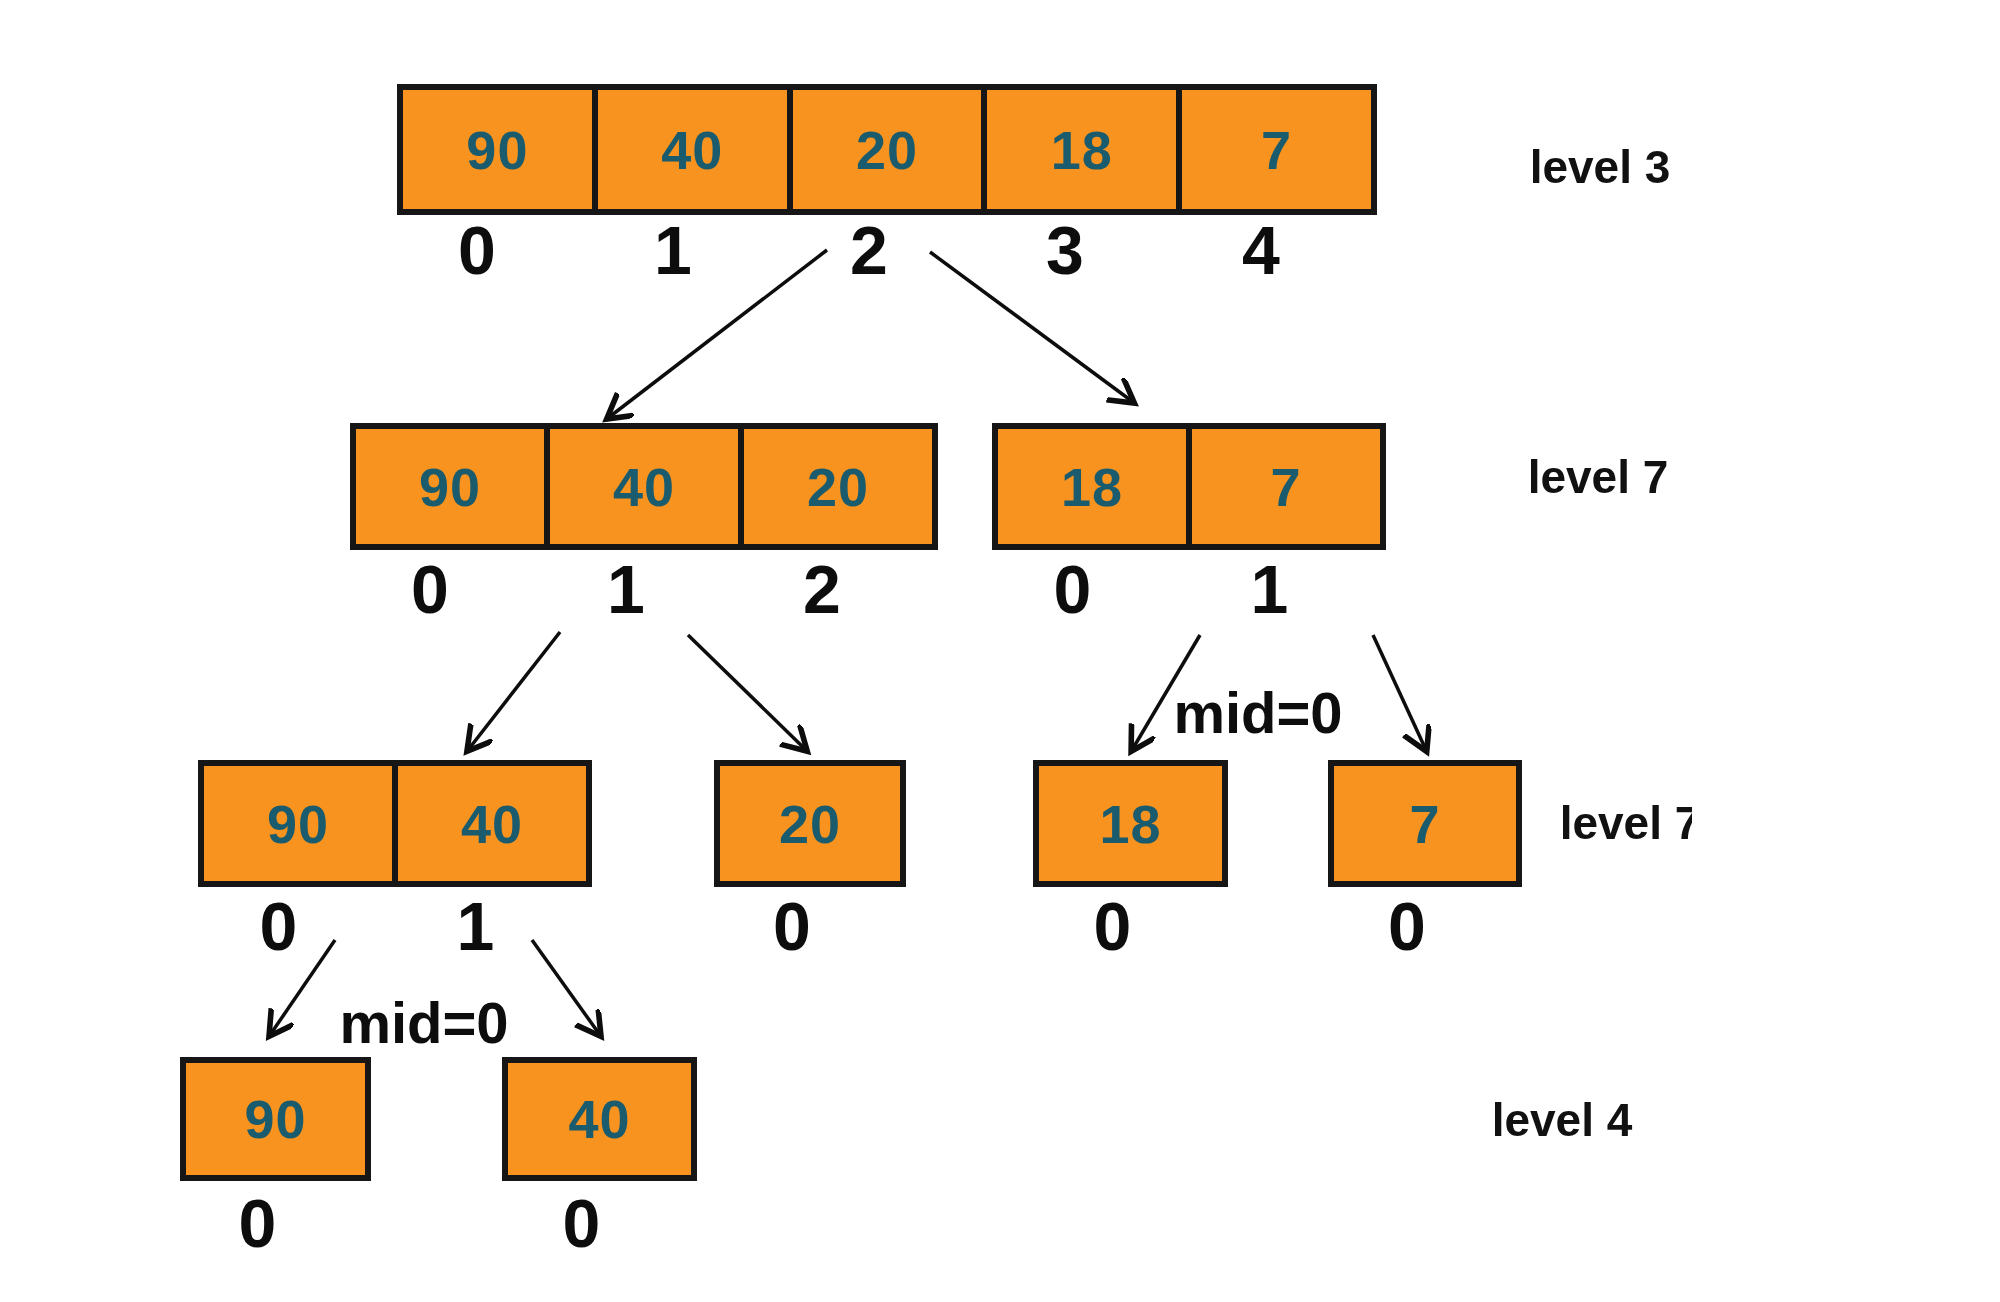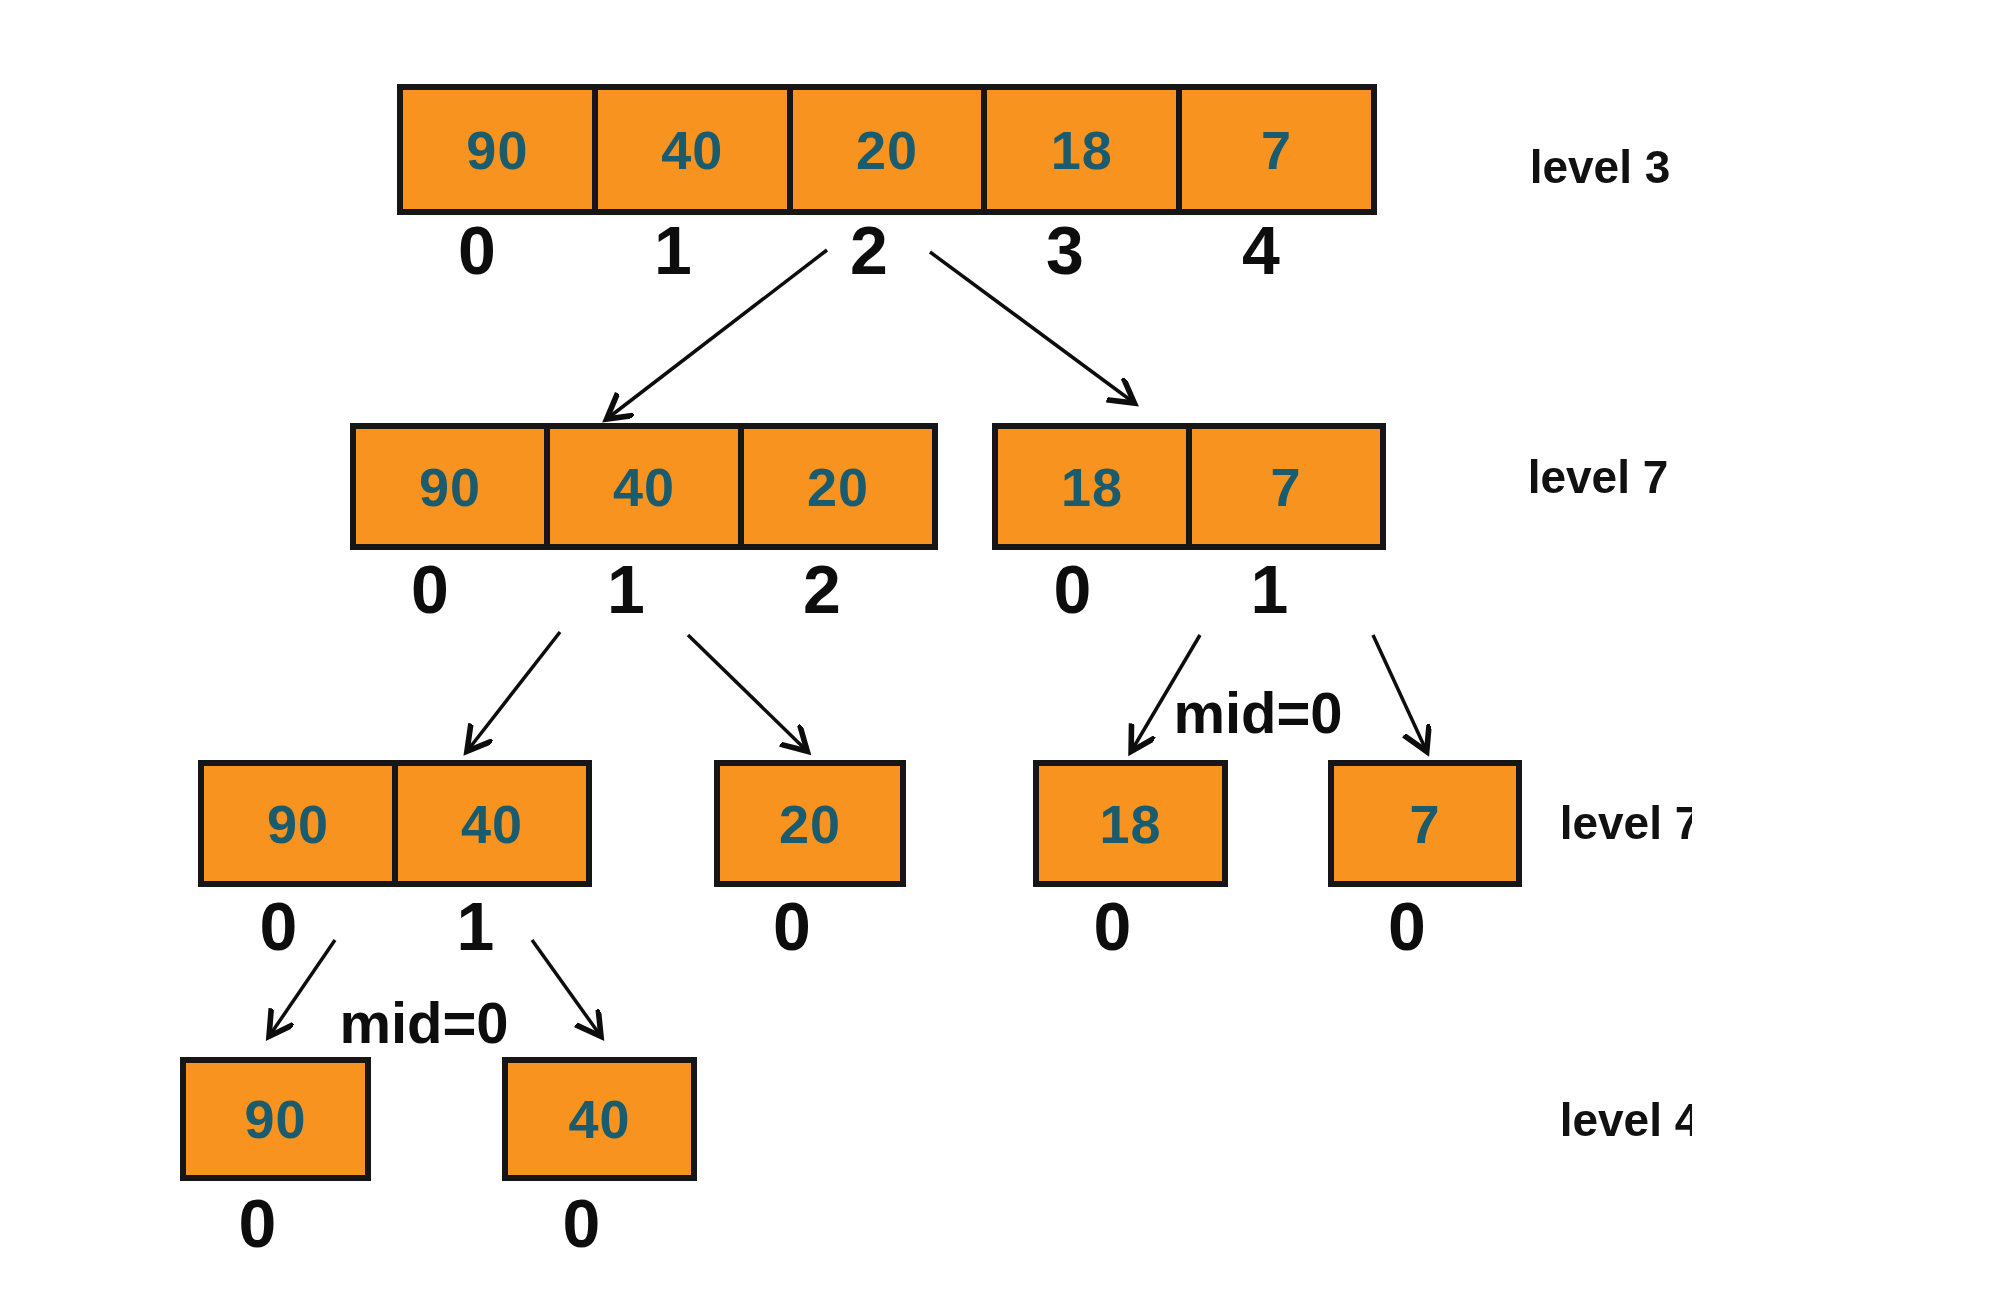--- a/index.html
+++ b/index.html
@@ -206,15 +206,15 @@
   </div>
 
   <div class="array" style="left:502px;top:1057px;width:195px;height:124px">
     <div class="cell">
         <span class="val">40</span>
       </div>
   </div>
   <div class="idxrow" style="left:502px;top:1189px;width:195px">
     <span class="idx">0</span>
   </div>
-  <div class="level-label" style="left:1630px;top:1120px">level 4</div>
+  <div class="level-label" style="left:1562px;top:1120px">level 4</div>
 
 </div>
 
 </body></html>

